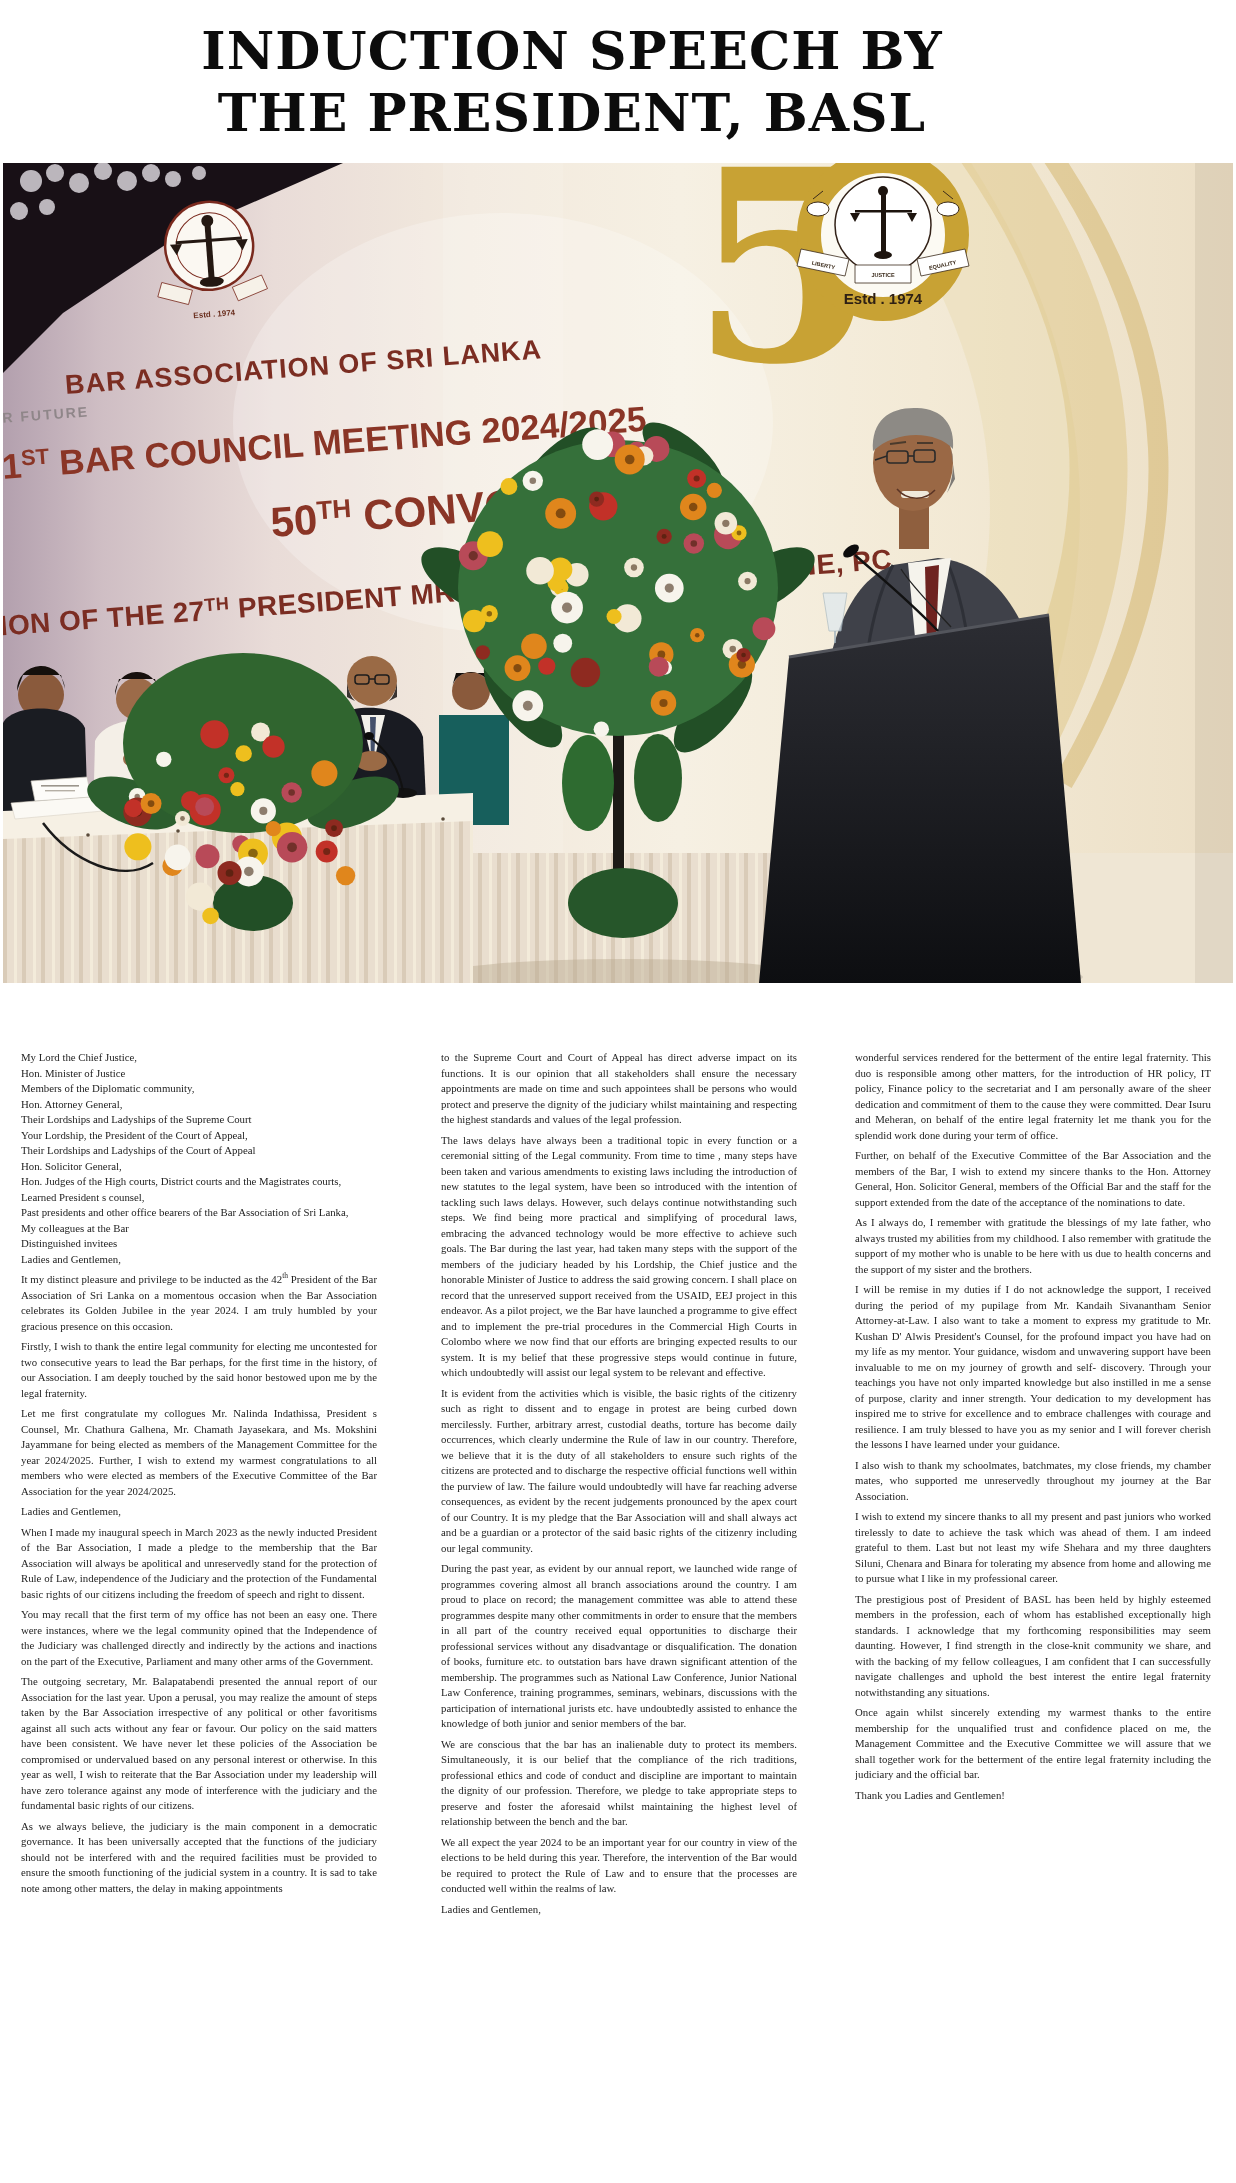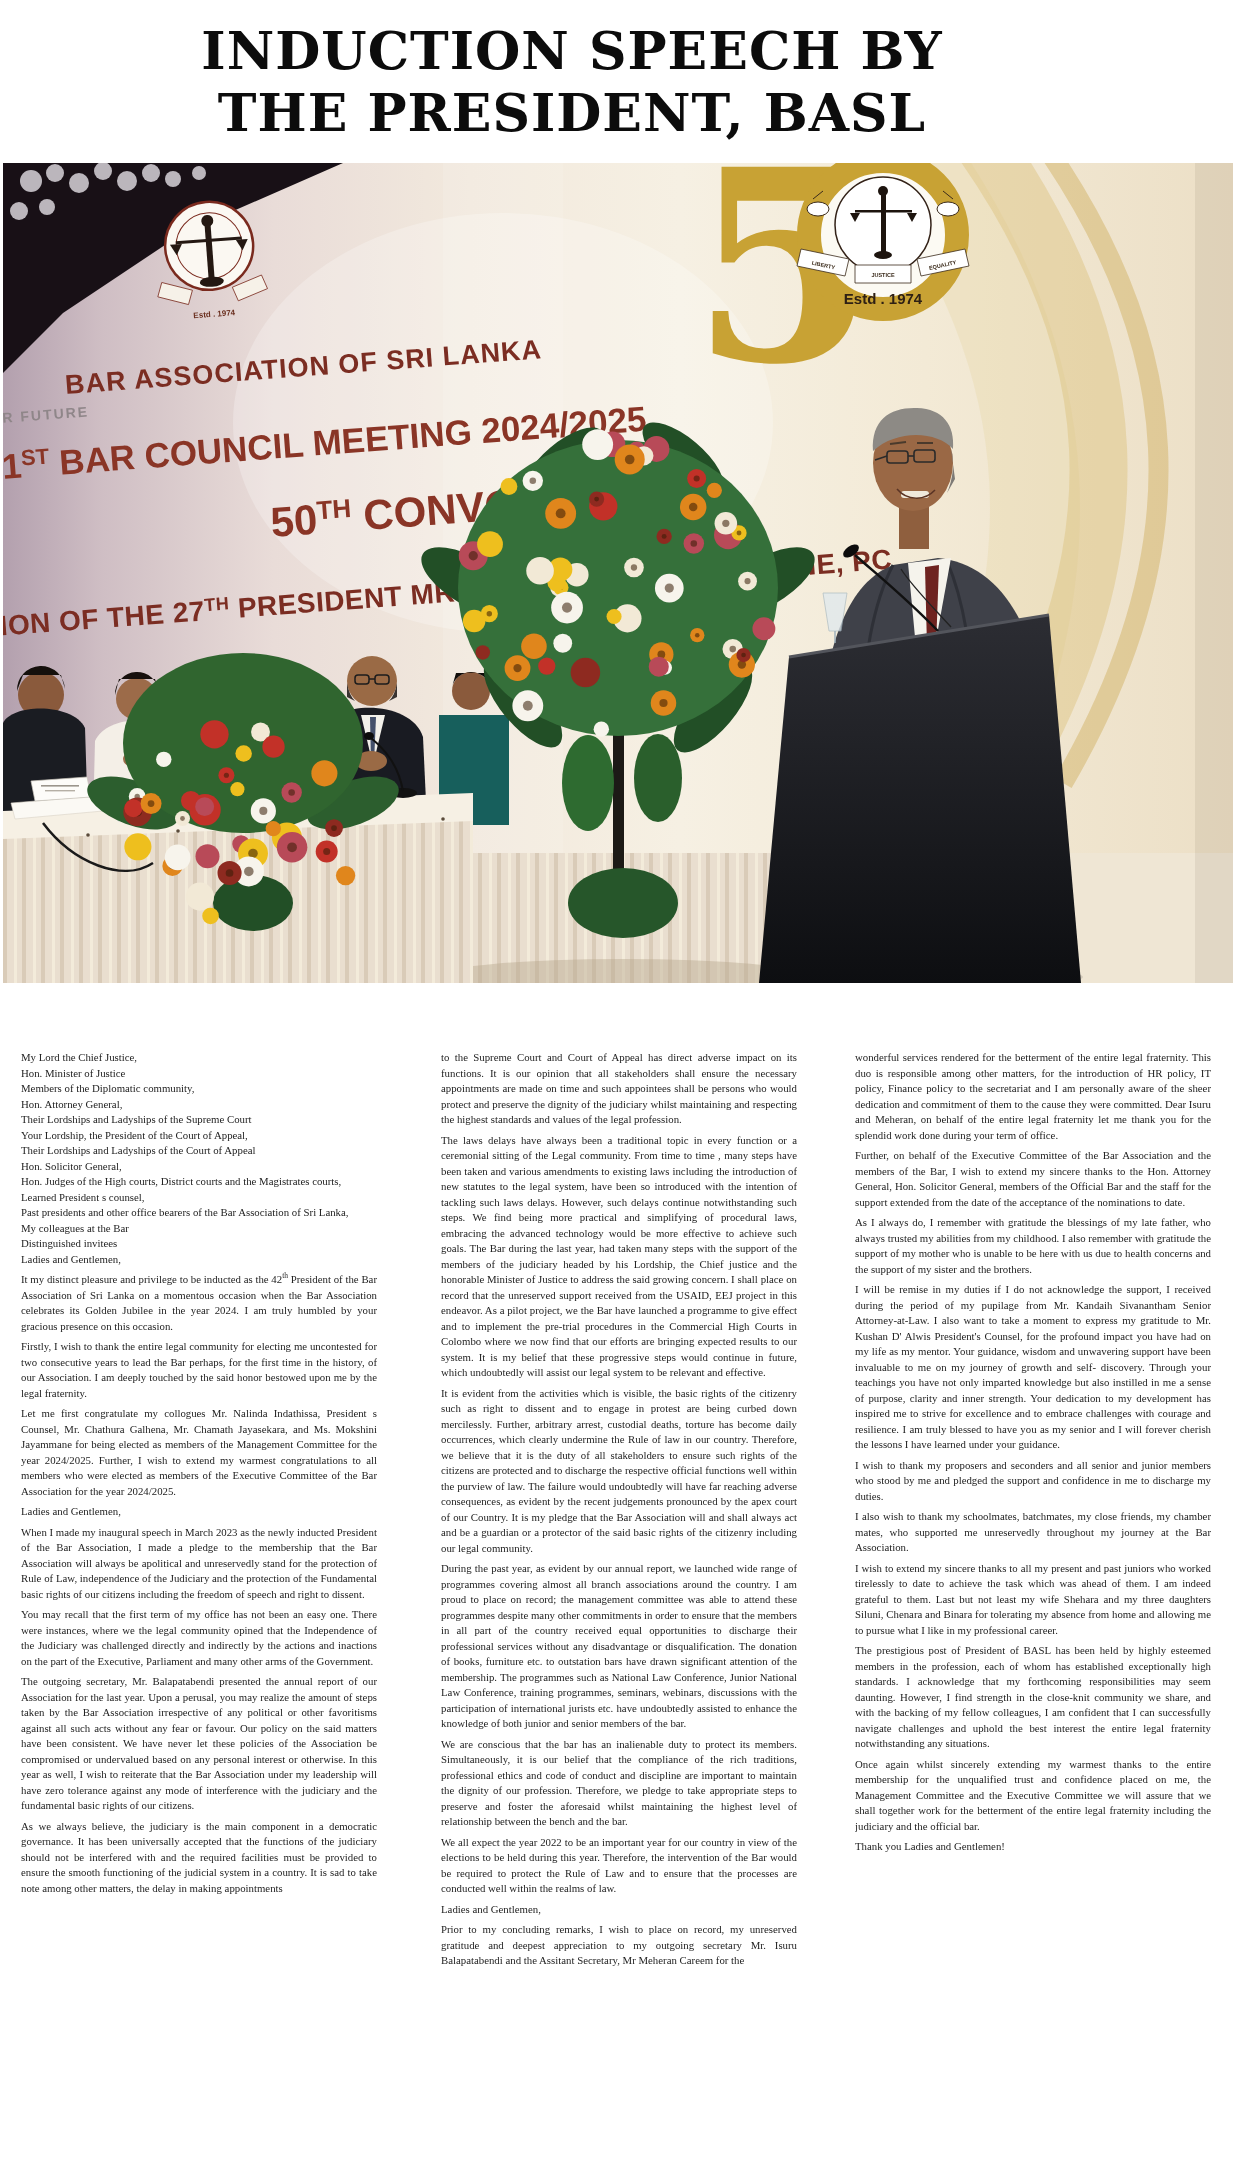--- a/index.html
+++ b/index.html
@@ -461,30 +461,28 @@
     <p class="para">The outgoing secretary, Mr. Balapatabendi presented the annual report of our Association for the last year. Upon a perusal, you may realize the amount of steps taken by the Bar Association irrespective of any political or other favoritisms against all such acts without any fear or favour.  Our policy on the said matters have been consistent. We have never let these policies of the Association be compromised or undervalued based on any personal interest or otherwise. In this year as well, I wish to reiterate that the Bar Association under my leadership will have zero tolerance against any mode of interference with the judiciary and the fundamental basic rights of our citizens.</p>
     <p class="para">As we always believe, the judiciary is the main component in a democratic governance. It has been universally accepted that the functions of the judiciary should not be interfered with and the required facilities must be provided to ensure the smooth functioning of the judicial system in a country. It is sad to take note among other matters, the delay in making appointments</p>
   </div>
 
   <div class="col col-2">
     <p class="para" style="margin-top:0">to the Supreme Court and Court of Appeal has direct adverse impact on its functions. It is our opinion that all stakeholders shall ensure the necessary appointments are made on time and such appointees shall be persons who would protect and preserve the dignity of the judiciary whilst maintaining and respecting the highest standards and values of the legal profession.</p>
     <p class="para">The laws delays have always been a traditional topic in every function or a ceremonial sitting of the Legal community. From time to time , many steps have been taken and various amendments to existing laws including the introduction of new statutes to the legal system, have been so introduced with the intention of tackling such laws delays. However, such delays continue notwithstanding such steps. We find being more practical and simplifying of procedural laws, embracing the advanced technology would be more effective to achieve such goals. The Bar during the last year, had taken many steps with the support of the members of the judiciary headed by his Lordship, the Chief justice and the honorable Minister of Justice to address the said growing concern. I shall place on record that the unreserved support received from the USAID, EEJ project in this endeavor. As a pilot project, we the Bar have launched a programme to give effect and to implement the pre-trial procedures in the Commercial High Courts in Colombo where we now find that our efforts are bringing expected results to our system. It is my belief that these progressive steps would continue in future, which undoubtedly will assist our legal system to be relevant and effective.</p>
     <p class="para">It is evident from the activities which is visible, the basic rights of the citizenry such as right to dissent and to engage in protest are being curbed down mercilessly. Further, arbitrary arrest, custodial deaths, torture has become daily occurrences, which clearly undermine the Rule of law in our country. Therefore, we believe that it is the duty of all stakeholders to ensure such rights of the citizens are protected and to discharge the respective official functions well within the purview of law. The failure would undoubtedly will have far reaching adverse consequences, as evident by the recent judgements pronounced by the apex court of our Country. It is my pledge that the Bar Association will and shall always act and be a guardian or a protector of the said basic rights of the citizenry including our legal community.</p>
     <p class="para">During the past year, as evident by our annual report, we launched wide range of programmes covering almost all branch associations around the country. I am proud to place on record; the management committee was able to attend these programmes despite many other commitments in order to ensure that the members in all part of the country received equal opportunities to discharge their professional services without any disadvantage or disqualification. The donation of books, furniture etc. to outstation bars have drawn significant attention of the membership. The programmes such as National Law Conference, Junior National Law Conference, training programmes, seminars, webinars, discussions with the participation of international jurists etc. have undoubtedly assisted to enhance the knowledge of both junior and senior members of the bar.</p>
     <p class="para">We are conscious that the bar has an inalienable duty to protect its members. Simultaneously, it is our belief that the compliance of the rich traditions, professional ethics and code of conduct and discipline are important to maintain the dignity of our profession. Therefore, we pledge to take appropriate steps to preserve and foster the aforesaid whilst maintaining the highest level of relationship between the bench and the bar.</p>
-    <p class="para">We all expect the year 2022 to be an important year for our country in view of the elections to be held during this year. Therefore, the intervention of the Bar would be required to protect the Rule of Law and to ensure that the processes are conducted well within the realms of law.</p>
+    <p class="para">We all expect the year 2024 to be an important year for our country in view of the elections to be held during this year. Therefore, the intervention of the Bar would be required to protect the Rule of Law and to ensure that the processes are conducted well within the realms of law.</p>
     <p class="para">Ladies and Gentlemen,</p>
-    <p class="para">Prior to my concluding remarks, I wish to place on record, my unreserved gratitude and deepest appreciation to my outgoing secretary Mr. Isuru Balapatabendi and the Assitant Secretary, Mr Meheran Careem for the</p>
   </div>
 
   <div class="col col-3">
     <p class="para" style="margin-top:0">wonderful services rendered for the betterment of the entire legal fraternity. This duo is responsible among other matters, for the introduction of HR policy, IT policy, Finance policy to the secretariat and I am personally aware of the sheer dedication and commitment of them to the cause they were committed. Dear Isuru and Meheran, on behalf of the entire legal fraternity let me thank you for the splendid work done during your term of office.</p>
     <p class="para">Further, on behalf of the Executive Committee of the Bar Association and the members of the Bar, I wish to extend my sincere thanks to the Hon. Attorney General, Hon. Solicitor General, members of the Official Bar and the staff for the support extended from the date of the acceptance of the nominations to date.</p>
     <p class="para">As I always do, I remember with gratitude the blessings of my late father, who always trusted my abilities from my childhood. I also remember with gratitude the support of my mother who is unable to be here with us due to health concerns and the support of my sister and the brothers.</p>
     <p class="para">I will be remise in my duties if I do not acknowledge the support, I received during the period of my pupilage from Mr. Kandaih Sivanantham Senior Attorney-at-Law. I also want to take a moment to express my gratitude to Mr. Kushan D' Alwis President's Counsel, for the profound impact you have had on my life as my mentor. Your guidance, wisdom and unwavering support have been invaluable to me on my journey of growth and self- discovery. Through your teachings you have not only imparted knowledge but also instilled in me a sense of purpose, clarity and inner strength. Your dedication to my development has inspired me to strive for excellence and to embrace challenges with courage and resilience. I am truly blessed to have you as my senior and I will forever cherish the lessons I have learned under your guidance.</p>
-    <p class="para">I wish to thank my proposers and seconders and all senior and junior members who stood by me and pledged the support and confidence in me to discharge my duties.</p>
     <p class="para">I also wish to thank my schoolmates, batchmates, my close friends, my chamber mates, who supported me unreservedly throughout my journey at the Bar Association.</p>
     <p class="para">I wish to extend my sincere thanks to all my present and past juniors who worked tirelessly to date to achieve the task which was ahead of them. I am indeed grateful to them. Last but not least my wife Shehara and my three daughters Siluni, Chenara and Binara for tolerating my absence from home and allowing me to pursue what I like in my professional career.</p>
     <p class="para">The prestigious post of President of BASL has been held by highly esteemed members in the profession, each of whom has established exceptionally high standards. I acknowledge that my forthcoming responsibilities may seem daunting. However, I find strength in the close-knit community we share, and with the backing of my fellow colleagues, I am confident that I can successfully navigate challenges and uphold the best interest the entire legal fraternity notwithstanding any situations.</p>
     <p class="para">Once again whilst sincerely extending my warmest thanks to the entire membership for the unqualified trust and confidence placed on me, the Management Committee and the Executive Committee we will assure that we shall together work for the betterment of the entire legal fraternity including the judiciary and the official bar.</p>
     <p class="para">Thank you Ladies and Gentlemen!</p>
   </div>
 </div>
 
 </body></html>

